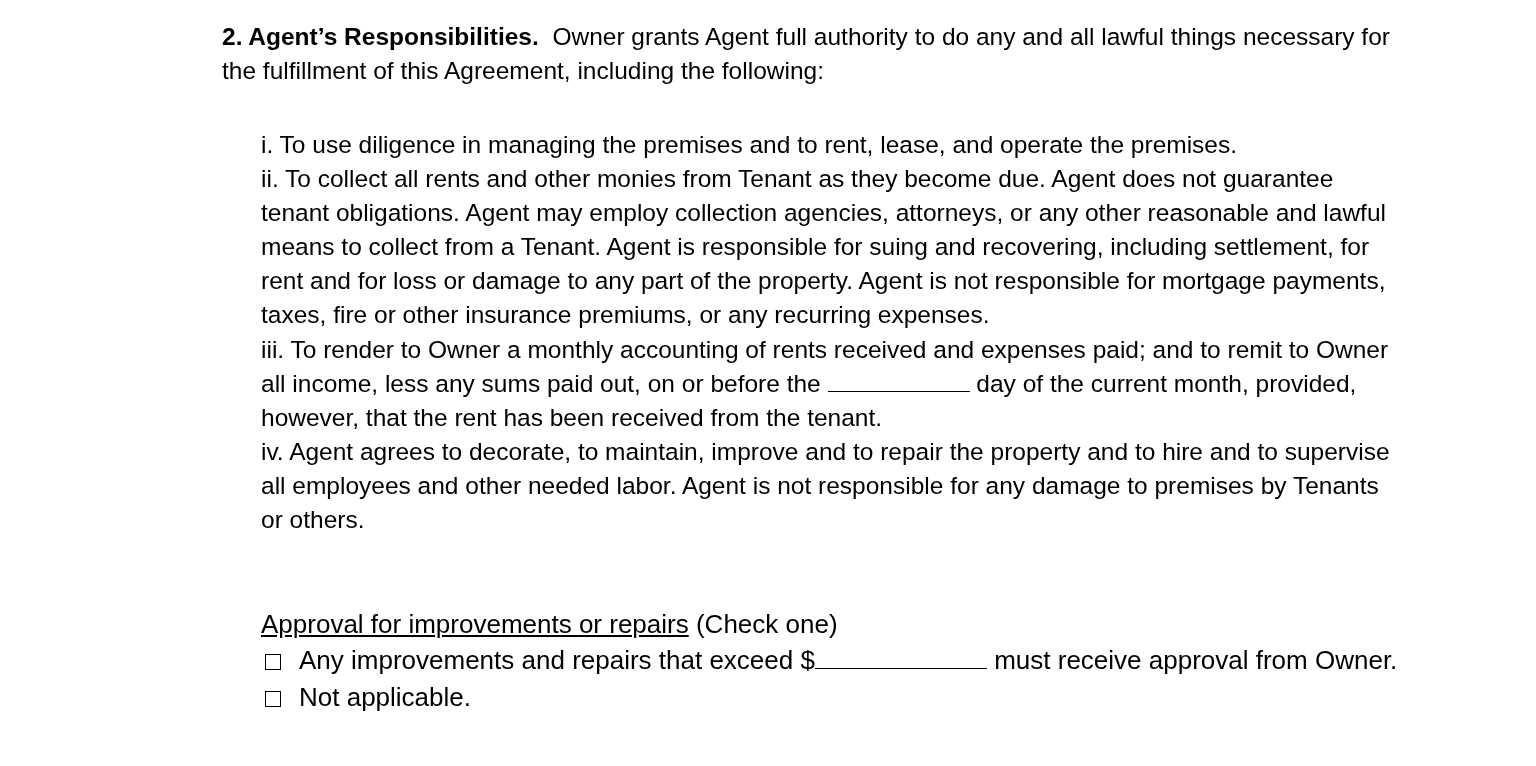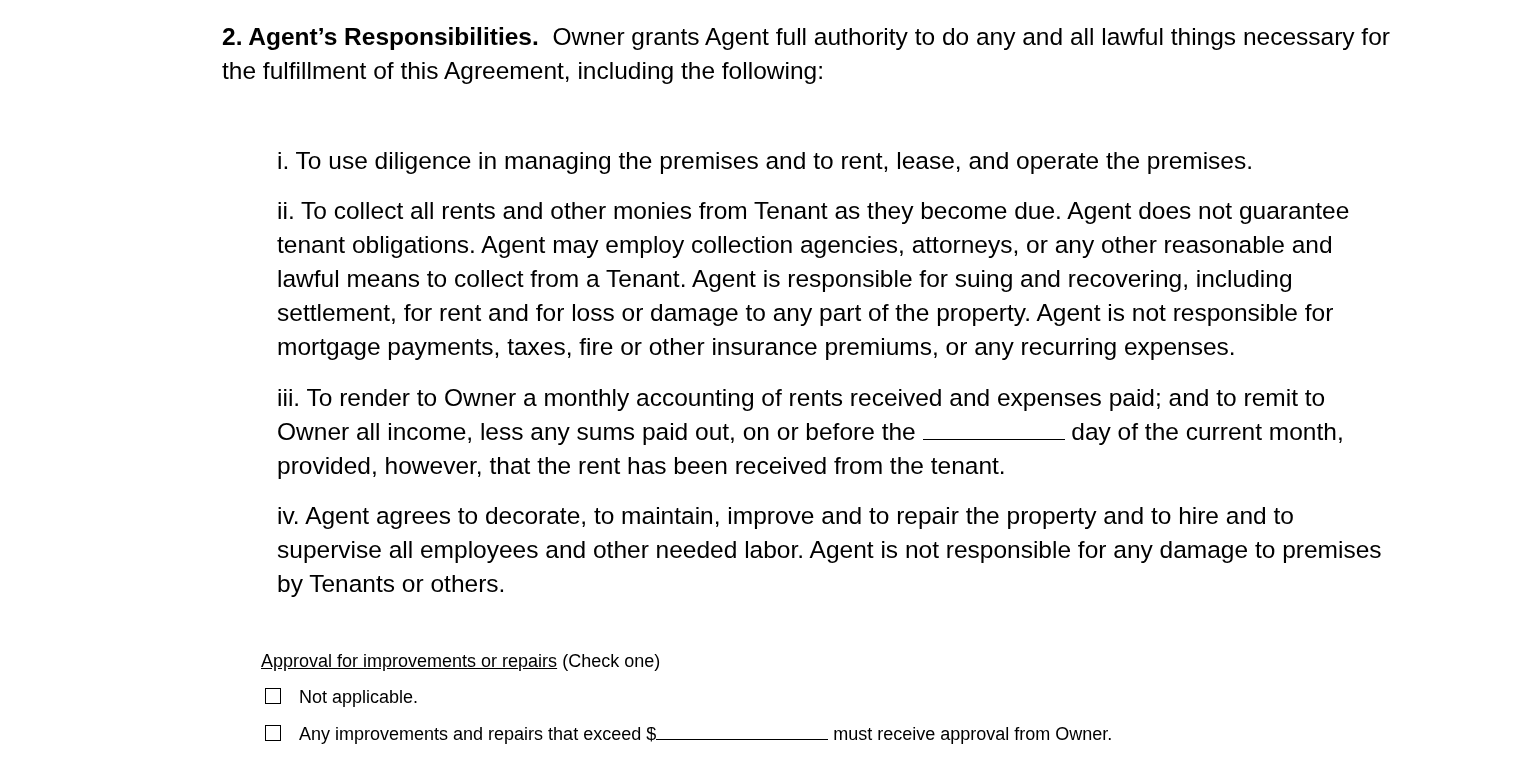--- a/index.html
+++ b/index.html
@@ -3,23 +3,23 @@
 <meta charset="utf-8">
 <style>
   html, body { margin:0; padding:0; background:#ffffff; }
   body { width:1536px; height:766px; overflow:hidden; position:relative;
          font-family:"Liberation Sans", sans-serif; color:#000; }
   .para { position:absolute; left:222px; top:20px; width:1180px;
           font-size:24.5px; line-height:34.3px; }
   .b { font-weight:bold; }
   .list { position:absolute; left:261px; top:128px; width:1140px;
           font-size:24.5px; line-height:34.1px; }
-  .item { margin:16px; }
+  .item { margin:0; }
   .approval { position:absolute; left:261px; top:606px; width:1140px;
-              font-size:18px; line-height:36.3px;margin-top:37px; }
+              font-size:26px; line-height:36.3px; }
   .u { text-decoration:underline; }
   .cb { display:inline-block; width:16px; height:16px; border:1.5px solid #000;
         margin:0 18px 0 4px; vertical-align:-1px; box-sizing:border-box; }
   .blank { display:inline-block; border-bottom:1.5px solid #000; vertical-align:baseline; height:18px; }
 </style>
 </head>
 <body>
 
 <div class="para">
   <span class="b">2. Agent’s Responsibilities.</span>&nbsp;
@@ -36,19 +36,19 @@
   </p>
   <p class="item">iv. Agent agrees to decorate, to maintain, improve and to repair the property and to hire and to supervise all employees and other needed labor. Agent is not responsible for any damage to premises by Tenants or others.</p>
 </div>
 
 <div class="approval">
   <div>
     <span class="u">Approval for improvements or repairs</span>
     <span>(Check one)</span>
   </div>
   <div>
-    <span class="cb"></span><span>Not applicable.</span>
+    <span class="cb"></span><span>Any improvements and repairs that exceed $</span><span class="blank" style="width:172px"></span>
+    <span>must receive approval from Owner.</span>
   </div>
   <div>
-    <span class="cb"></span><span>Any improvements and repairs that exceed $</span><span class="blank" style="width:172px"></span>
-    <span>must receive approval from Owner.</span>
+    <span class="cb"></span><span>Not applicable.</span>
   </div>
 </div>
 
 </body></html>

